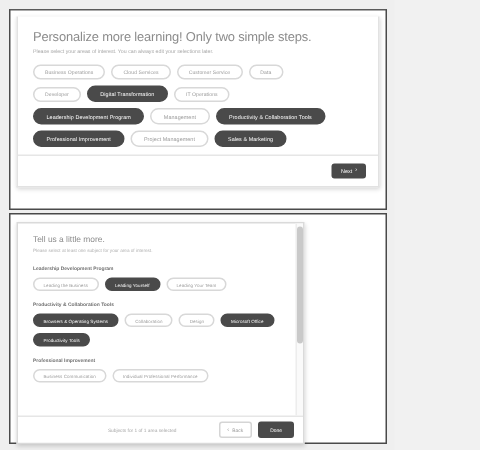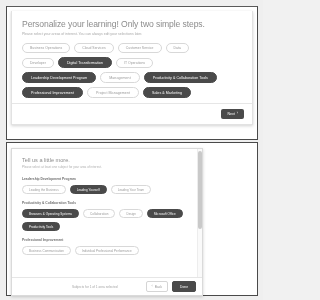--- a/index.html
+++ b/index.html
@@ -229,21 +229,21 @@
 </head>
 <body>
 
 <div id="screen">
 
   <div class="page-frame frame-top"></div>
   <div class="page-frame frame-bottom"></div>
 
   <div class="card" id="card-top">
     <div class="card-body-top">
-      <h1 class="title-main">Personalize your learning! Only two simple steps.</h1>
+      <h1 class="title-main">Personalize more learning! Only two simple steps.</h1>
       <p class="subtitle-main">Please select your areas of interest. You can always edit your selections later.</p>
 
       <div class="pill-row">
         <div class="pill">Business Operations</div>
         <div class="pill">Cloud Services</div>
         <div class="pill">Customer Service</div>
         <div class="pill">Data</div>
       </div>
 
       <div class="pill-row">

